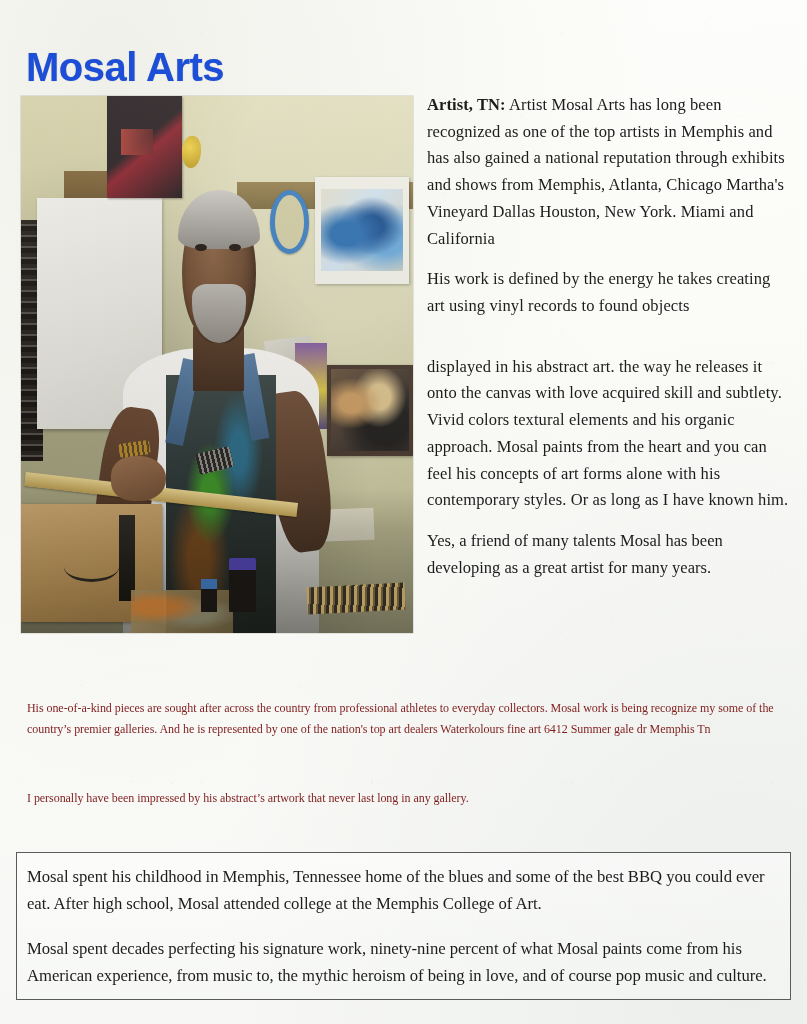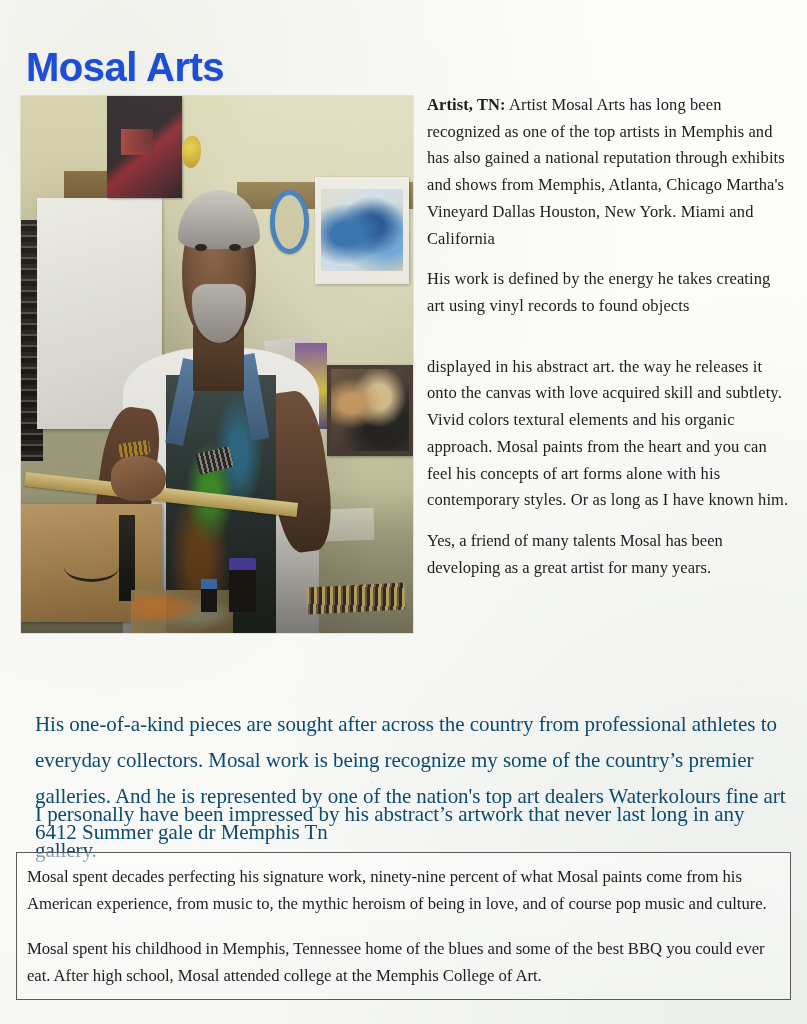--- a/index.html
+++ b/index.html
@@ -334,24 +334,24 @@
     font-size: 16.5px;
     line-height: 1.62;
     margin: 10px 0 0 0;
     color: #1c1c1c;
   }
 
   .fullwidth {
     position: absolute;
     left: 19px;
     width: 770px;
-    font-size: 21px;
+    font-size: 12px;
     line-height: 1.72;
-    color: #0c4a6e;
-    margin: 16px;
+    color: #7f1d1d;
+    margin: 8px;
     letter-spacing: -.05px;
   }
   #para-kind  { top: 690px; }
   #para-impressed { top: 780px; }
 
   
   .boxed {
     position: absolute;
     left: 16px;
     top: 852px;
@@ -431,15 +431,15 @@
   <p class="col-p gap-p"> displayed in his abstract art. the way he releases it onto the canvas with love acquired skill and subtlety. Vivid colors textural elements and his organic approach. Mosal paints from the heart and you can feel his concepts of art forms alone with his contemporary styles. Or as long as I have known him.</p>
 
   <p class="wrapped-p">Yes, a friend of many talents Mosal has been developing as a great artist for many years.</p>
 </div>
 
 <p class="fullwidth" id="para-kind">His one-of-a-kind pieces are sought after across the country from professional athletes to everyday collectors. Mosal work is being recognize my some of the country’s premier galleries. And he is represented by one of the nation's top art dealers Waterkolours fine art 6412 Summer gale dr Memphis Tn</p>
 
 <p class="fullwidth" id="para-impressed">I personally have been impressed by his abstract’s artwork that never last long in any gallery.</p>
 
 <section class="boxed">
+  <p>Mosal spent his childhood in Memphis, Tennessee home of the blues and some of the best BBQ you could ever eat. After high school, Mosal attended college at the Memphis College of Art.</p>
   <p>Mosal spent decades perfecting his signature work, ninety-nine percent of what Mosal paints come from his American experience, from music to, the mythic heroism of being in love, and of course pop music and culture.</p>
-  <p>Mosal spent his childhood in Memphis, Tennessee home of the blues and some of the best BBQ you could ever eat. After high school, Mosal attended college at the Memphis College of Art.</p>
 </section>
 
 </body></html>

